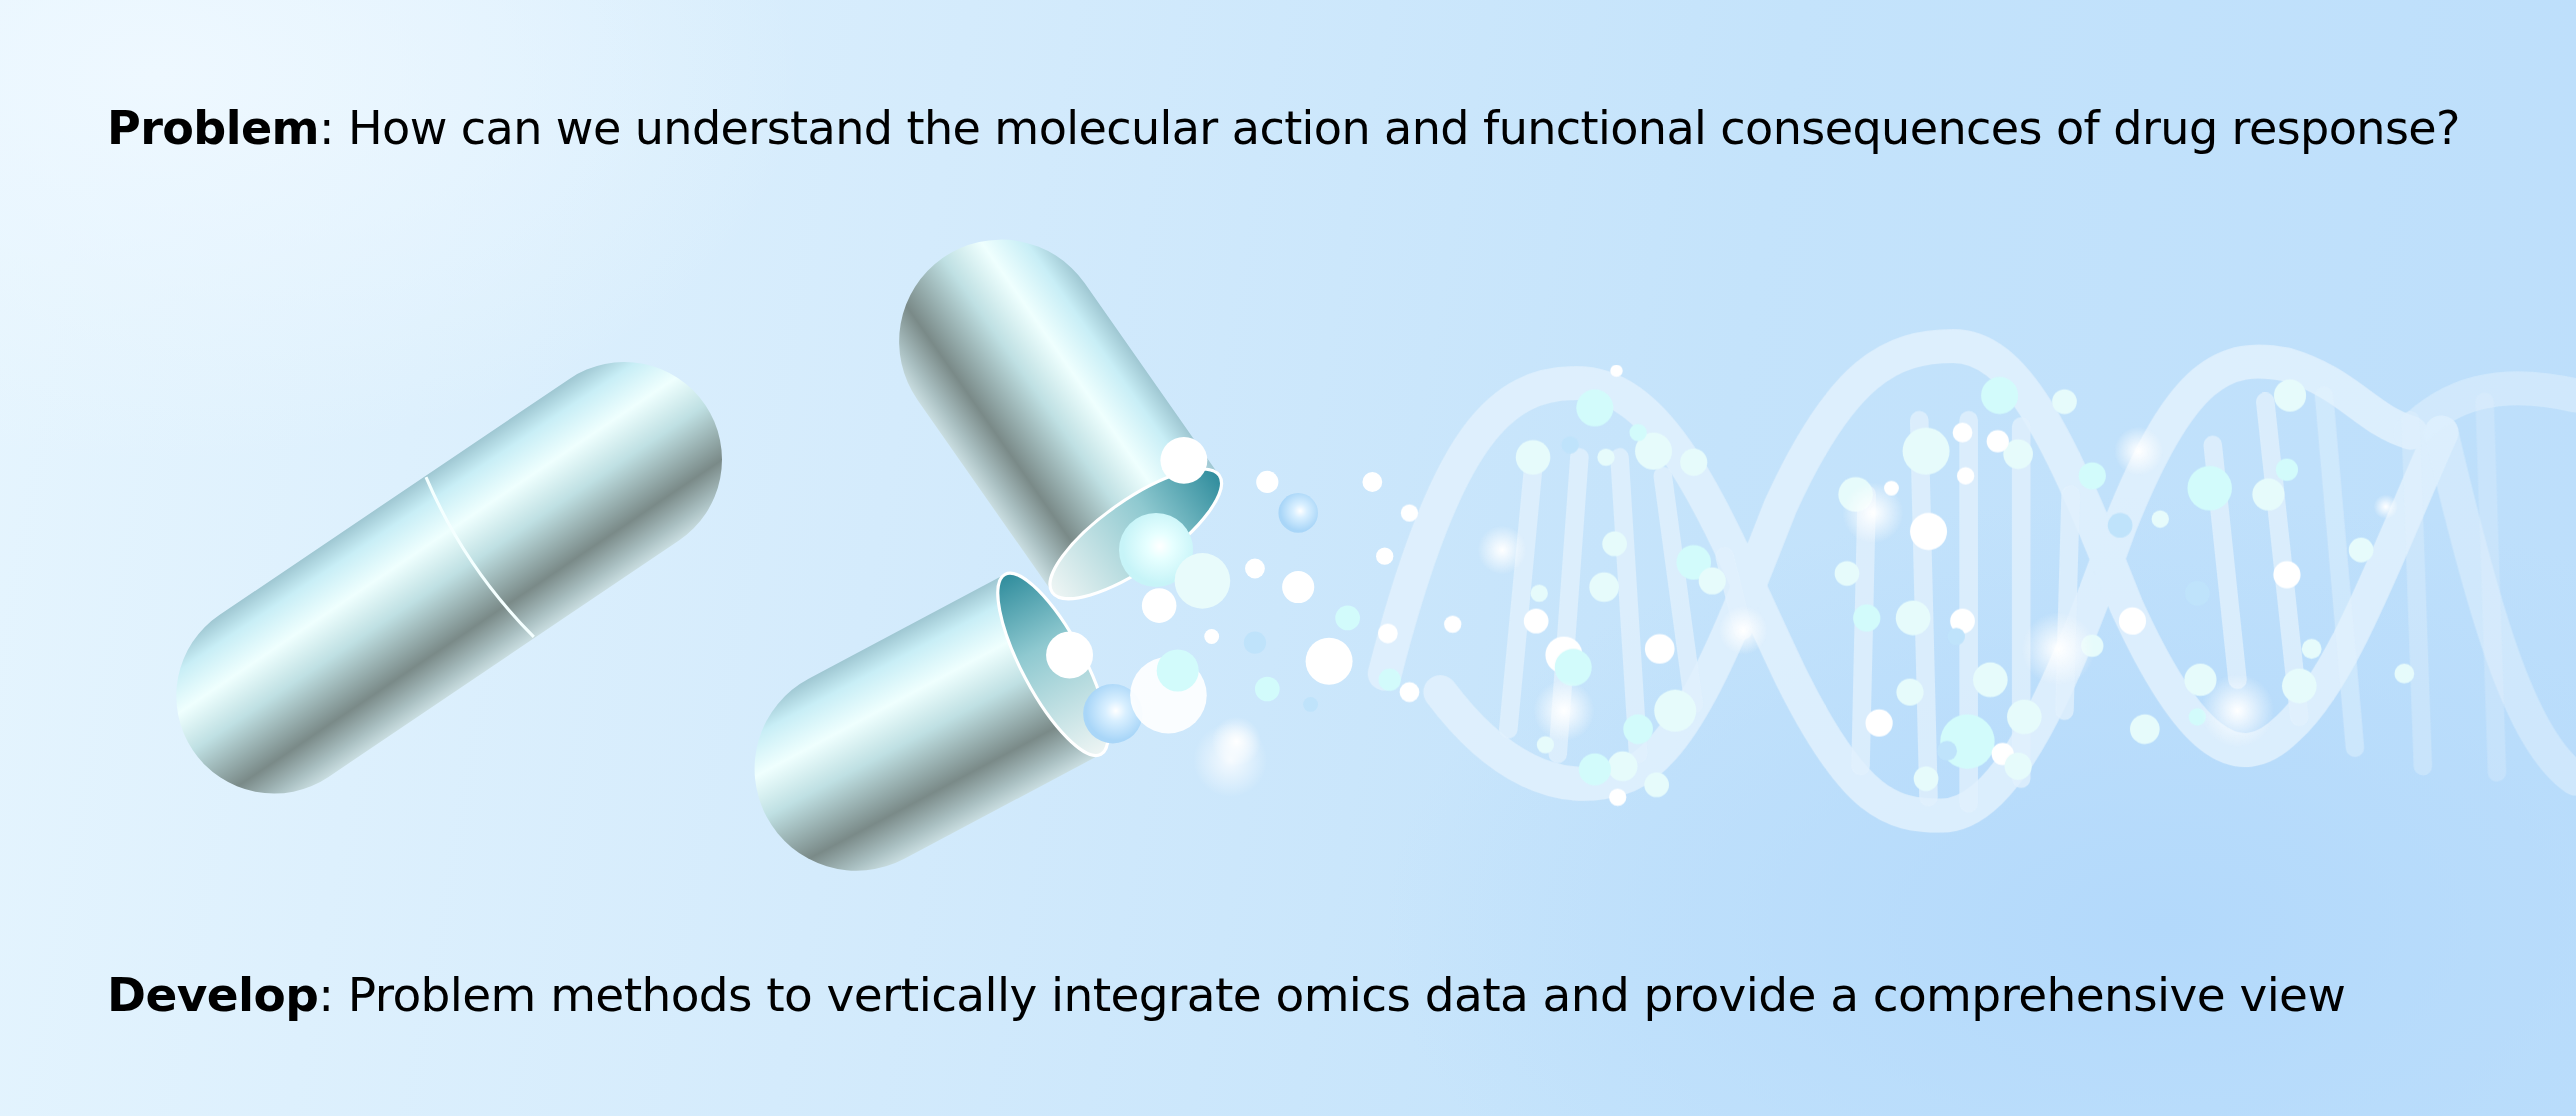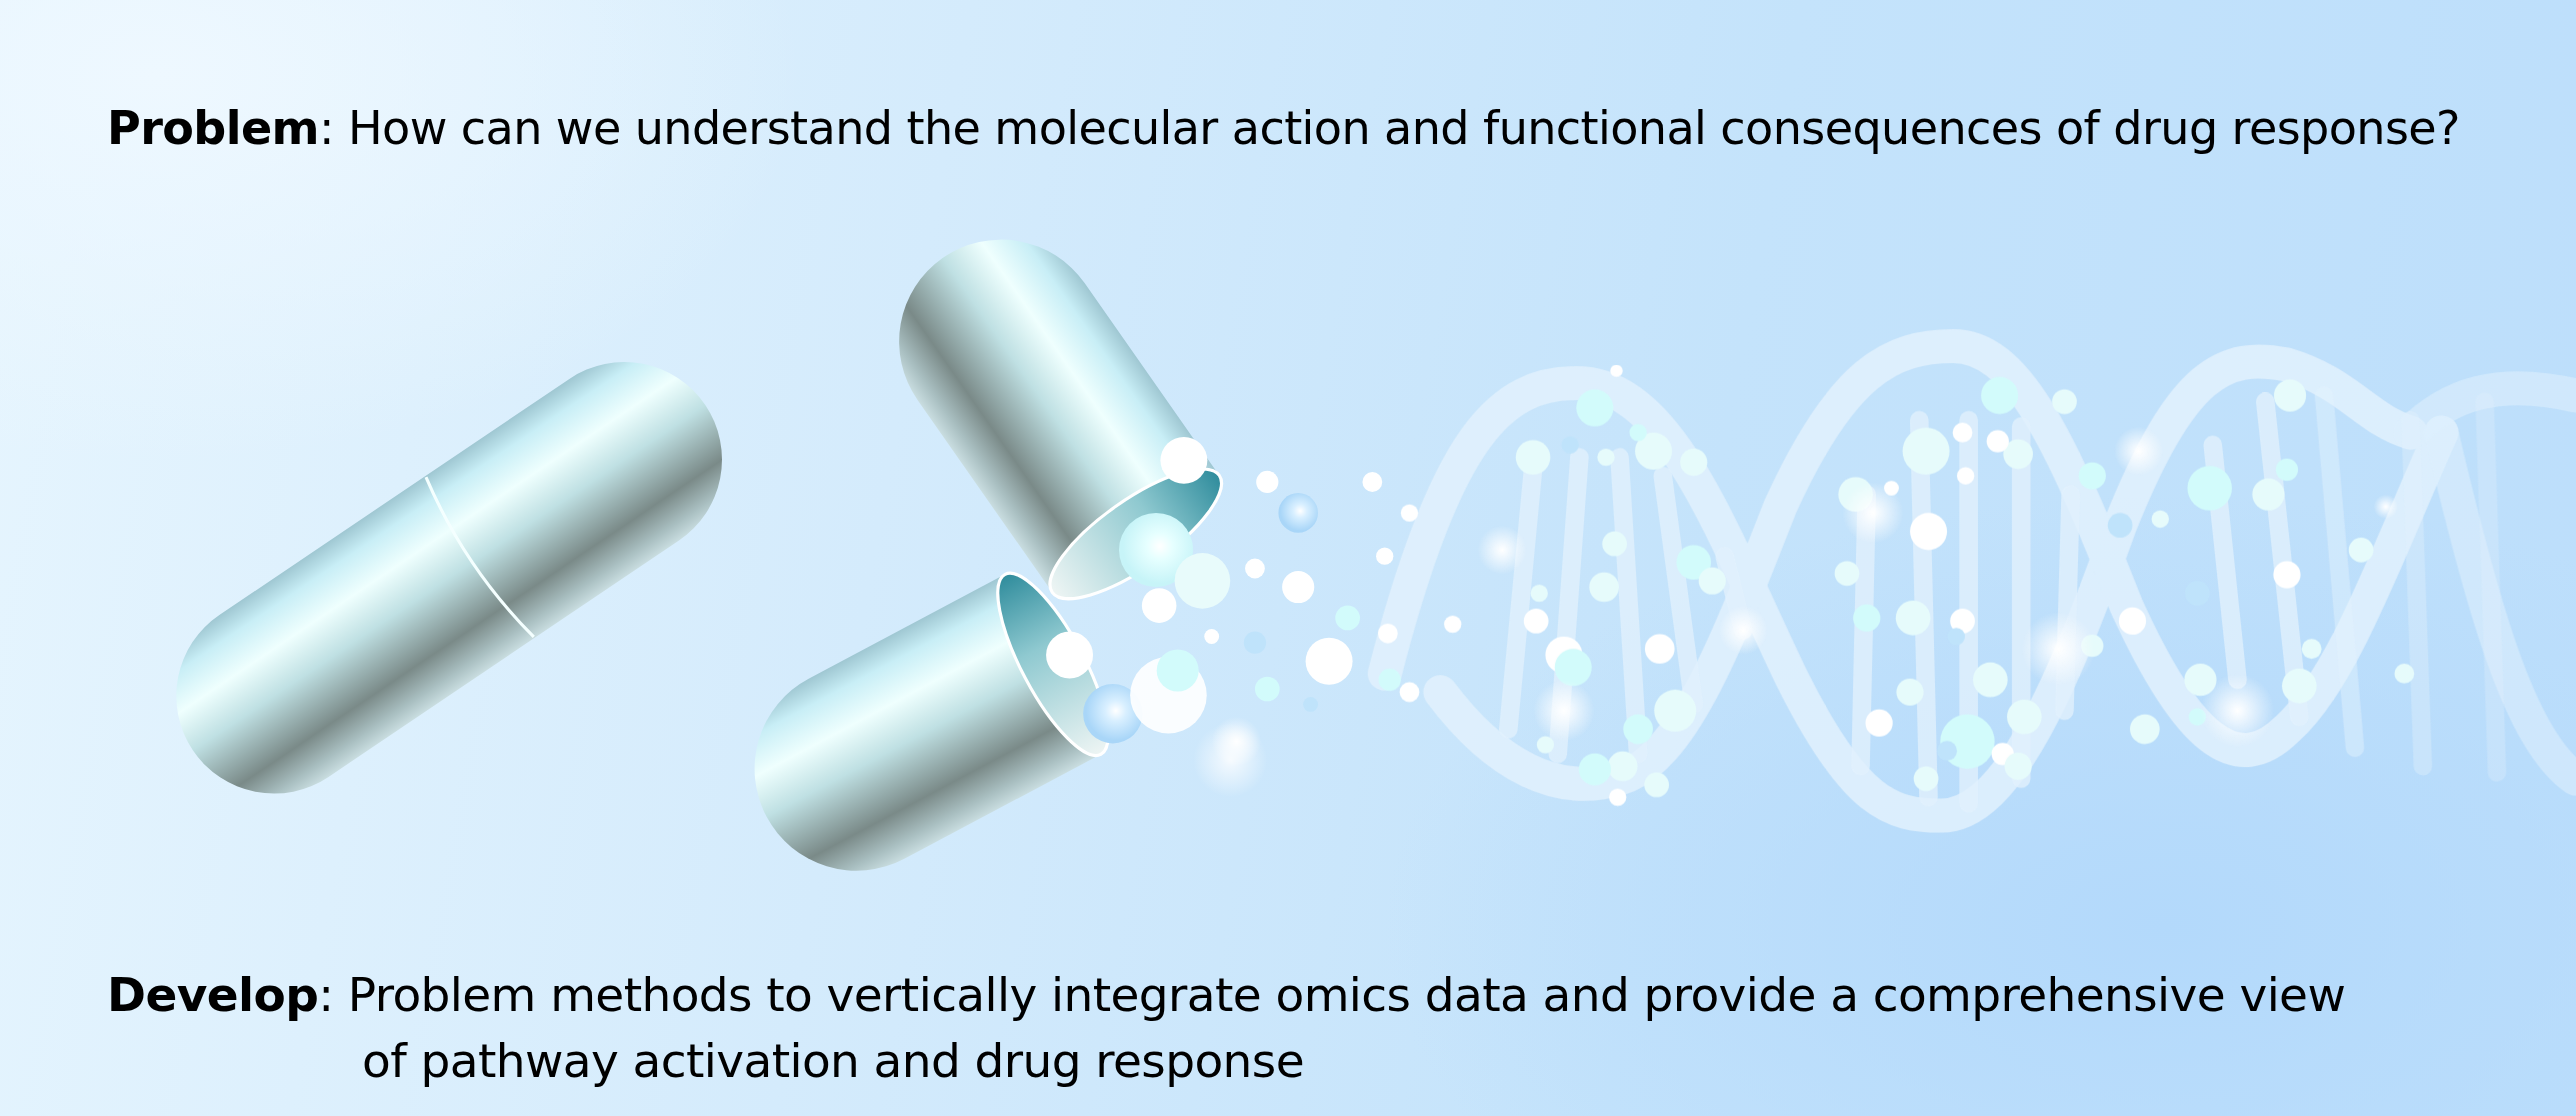--- a/index.html
+++ b/index.html
@@ -197,14 +197,14 @@
     <circle cx="2820" cy="1020" r="40" fill="url(#glow)"></circle>
     <circle cx="3330" cy="1050" r="60" fill="url(#glow)"></circle>
     <circle cx="3030" cy="830" r="50" fill="url(#glow)"></circle>
     <circle cx="3460" cy="730" r="40" fill="url(#glow)"></circle>
     <circle cx="3620" cy="1150" r="60" fill="url(#glow)"></circle>
   </g>
 </svg>
 
 <div id="problem" class="text-block"><b>Problem</b><span>:</span><span> How can we understand the molecular action and functional consequences of drug response?</span></div>
 
-<div id="approach" class="text-block"><b>Develop</b><span>:</span><span> Problem methods to vertically integrate omics data and provide a comprehensive view</span><span class="line2">of pathway activation and drug response</span></div>
+<div id="approach" class="text-block"><b>Develop</b><span>:</span><span> Problem methods to vertically integrate omics data and provide a comprehensive view</span></div>
 
 
 </body></html>

